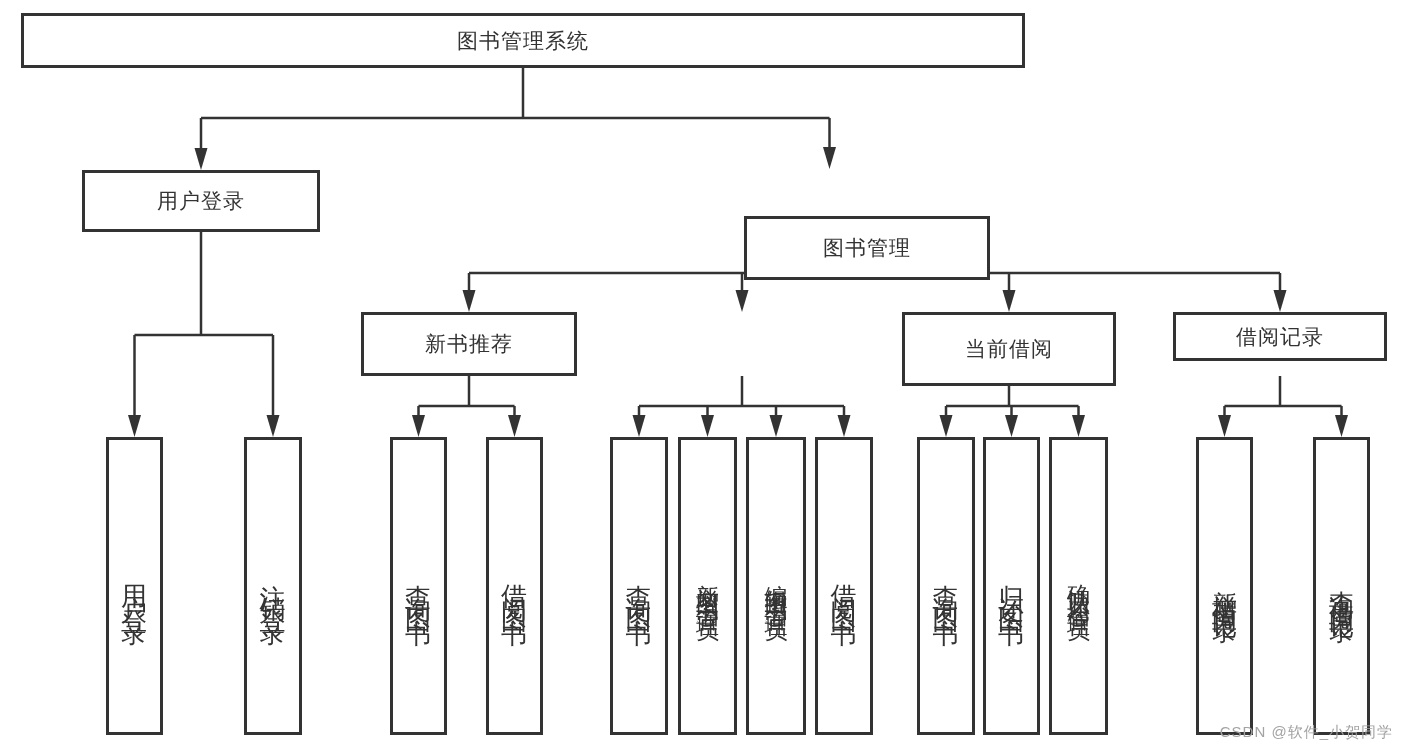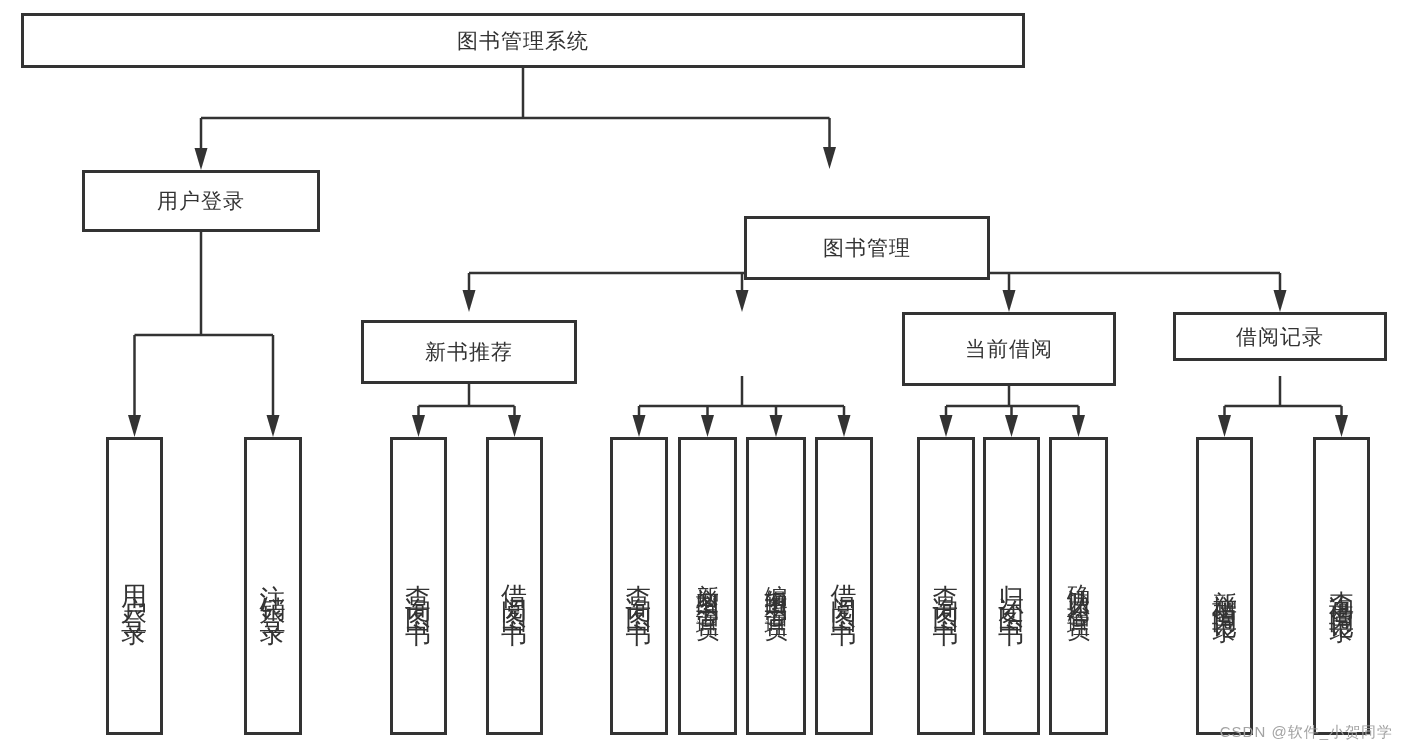--- a/index.html
+++ b/index.html
@@ -111,21 +111,21 @@
     <span>图书管理系统</span>
   </div>
 
   <div class="node h" style="left: 82px; top: 170px; width: 238px; height: 62px;">
     <span>用户登录</span>
   </div>
   <div class="node h" style="left: 744px; top: 169px; width: 246px; height: 64px; margin-top: 47px;">
     <span>图书管理</span>
   </div>
 
-  <div class="node h" style="left: 361px; top: 320px; width: 216px; height: 64px;">
+  <div class="node h" style="left: 361px; top: 312px; width: 216px; height: 64px;">
     <span>新书推荐</span>
   </div>
   <div class="node h" style="left: 902px; top: 312px; width: 214px; height: 74px;">
     <span>当前借阅</span>
   </div>
   <div class="node h" style="left: 1173px; top: 312px; width: 214px; height: 49px; align-items: center;">
     <span>借阅记录</span>
   </div>
 
   <div class="node v" style="left: 106px; top: 437px; width: 57px; height: 298px;">

